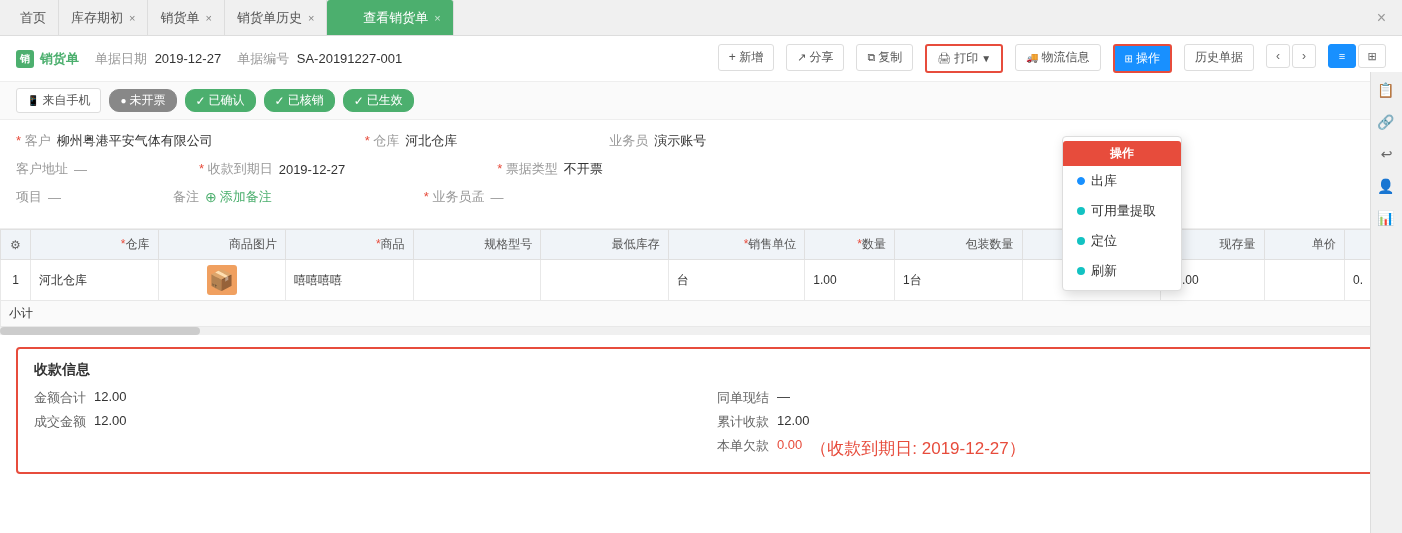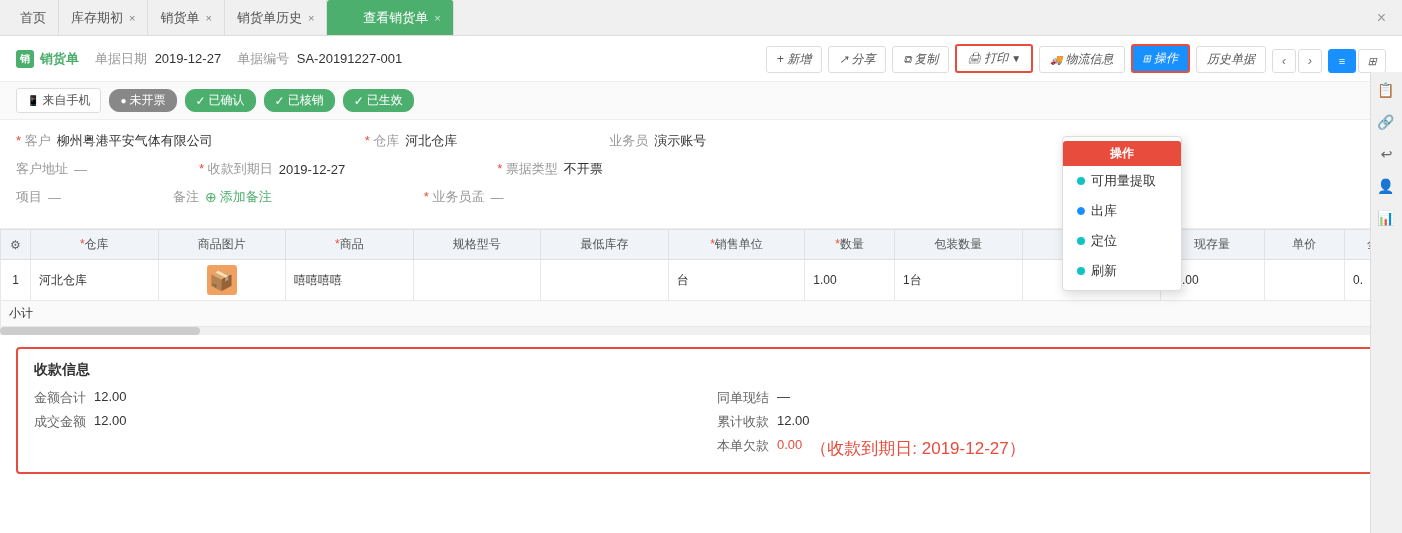--- a/index.html
+++ b/index.html
@@ -14,21 +14,21 @@
     .close-btn { margin-left: auto; cursor: pointer; font-size: 16px; color: #999; padding: 0 8px; }
 
     
     .main-container { background: #fff; min-height: calc(533px - 36px); position: relative; }
 
     
     .doc-header { display: flex; align-items: center; padding: 8px 16px; border-bottom: 1px solid #eee; background: #fff; }
     .doc-title { display: flex; align-items: center; gap: 6px; font-size: 13px; color: #4caf6e; font-weight: bold; }
     .doc-title-icon { width: 18px; height: 18px; background: #4caf6e; border-radius: 3px; display: flex; align-items: center; justify-content: center; color: #fff; font-size: 10px; }
     .doc-meta { display: flex; gap: 16px; margin-left: 16px; font-size: 13px; color: #333; }
-    .toolbar { margin-left: auto; display: flex; align-items: flex-end; gap: 6px; font-style: italic; }
+    .toolbar { margin-left: auto; display: flex; align-items: flex-start; gap: 12px; }
     .toolbar-btn { display: flex; align-items: center; gap: 3px; padding: 4px 10px; border: 1px solid #ddd; border-radius: 3px; cursor: pointer; font-size: 12px; color: #555; background: #fff; }
     .toolbar-btn.blue { background: #1890ff; color: #fff; border-color: #1890ff; }
     .nav-arrows { display: flex; gap: 2px; }
     .nav-arrow { width: 24px; height: 24px; border: 1px solid #ddd; border-radius: 3px; display: flex; align-items: center; justify-content: center; cursor: pointer; font-size: 12px; color: #666; }
     .view-toggle { display: flex; gap: 2px; }
     .view-btn { width: 28px; height: 24px; border: 1px solid #ddd; border-radius: 3px; display: flex; align-items: center; justify-content: center; cursor: pointer; font-size: 11px; color: #666; }
     .view-btn.active { background: #1890ff; color: #fff; border-color: #1890ff; }
 
     
     .sub-toolbar { display: flex; align-items: center; padding: 6px 16px; border-bottom: 1px solid #eee; background: #fafafa; gap: 8px; }
@@ -41,21 +41,21 @@
     .form-label { color: #999; font-size: 13px; white-space: nowrap; }
     .form-label.required::before { content: '* '; color: #e74c3c; }
     .form-value { font-size: 13px; color: #333; }
     .form-value.gray { color: #999; }
     .add-note { display: flex; align-items: center; gap: 3px; color: #4caf6e; cursor: pointer; font-size: 13px; }
     .add-note-icon { color: #4caf6e; font-size: 14px; }
 
     
     .table-container { border-top: 1px solid #eee; overflow-x: auto; }
     table { width: 100%; border-collapse: collapse; font-size: 12px; }
-    th { background: #f0f4f8; border: 1px solid #e0e0e0; padding: 6px 8px; text-align: center; white-space: nowrap; color: #555; font-weight: normal; }
+    th { background: #f0f4f8; border: 1px solid #e0e0e0; padding: 6px 8px; text-align: right; white-space: nowrap; color: #555; font-weight: normal; }
     td { border: 1px solid #e8e8e8; padding: 5px 8px; white-space: nowrap; }
     tr.subtotal td { background: #fafafa; }
     .th-settings { width: 30px; text-align: center; }
     .settings-icon { cursor: pointer; color: #666; }
 
     
     .bottom-panel { border: 2px solid #e74c3c; margin: 12px 16px; padding: 12px 16px; border-radius: 4px; background: #fff; }
     .bottom-panel-title { font-weight: bold; font-size: 14px; margin-bottom: 10px; }
     .bottom-info-grid { display: grid; grid-template-columns: 1fr 1fr; gap: 6px 32px; }
     .bottom-info-row { display: flex; align-items: flex-start; gap: 8px; font-size: 13px; }
@@ -314,26 +314,26 @@
           <span class="bottom-label">本单欠款</span>
           <span class="bottom-value red">0.00</span>
           <span class="bottom-value red" style="font-size:17px;">（收款到期日: 2019-12-27）</span>
         </div>
       </div>
     </div>
 
     <div class="dropdown-menu">
       <div class="dropdown-header">操作</div>
       <div class="dropdown-item">
+        <div class="dropdown-dot dot-blue"></div>
+        <span>出库</span>
+      </div>
+      <div class="dropdown-item">
         <div class="dropdown-dot dot-cyan"></div>
         <span>可用量提取</span>
-      </div>
-      <div class="dropdown-item">
-        <div class="dropdown-dot dot-blue"></div>
-        <span>出库</span>
       </div>
       <div class="dropdown-item">
         <div class="dropdown-dot dot-cyan"></div>
         <span>定位</span>
       </div>
       <div class="dropdown-item">
         <div class="dropdown-dot dot-cyan"></div>
         <span>刷新</span>
       </div>
     </div>

